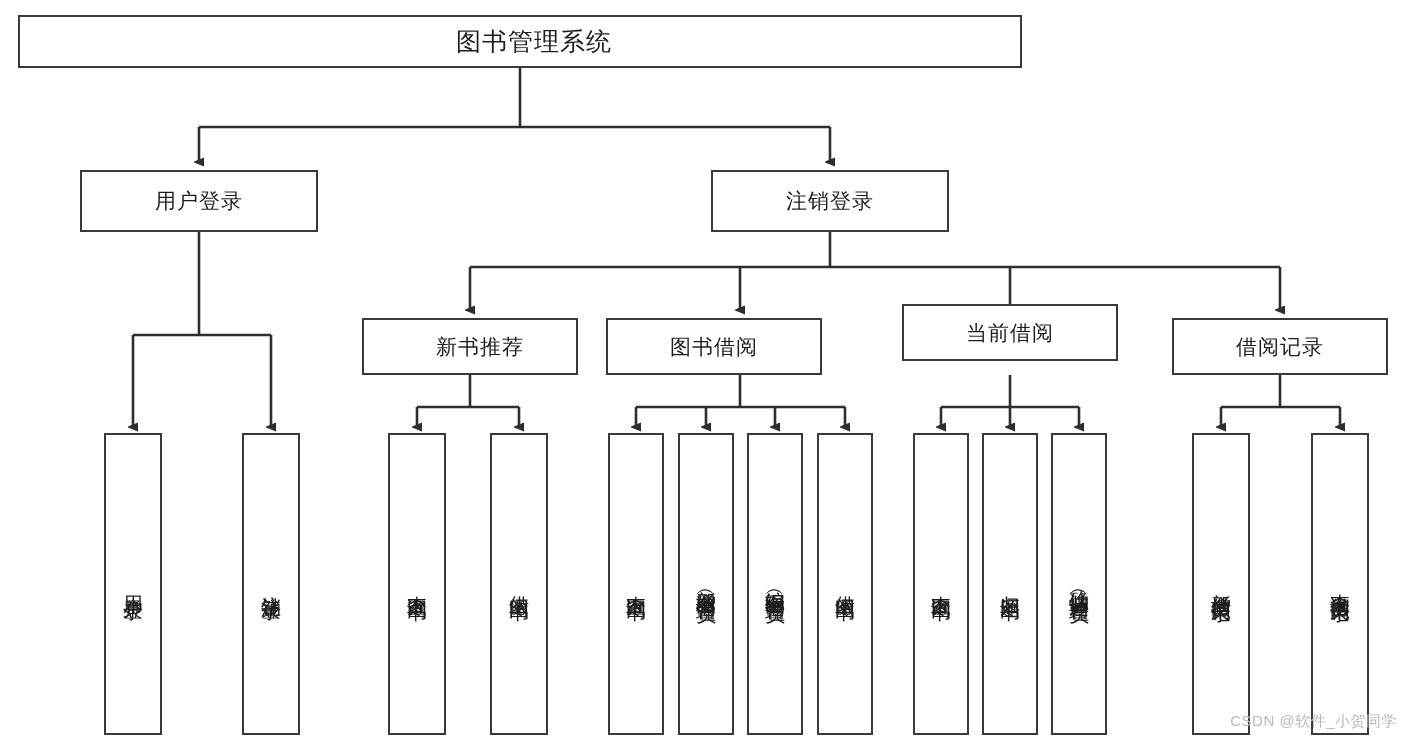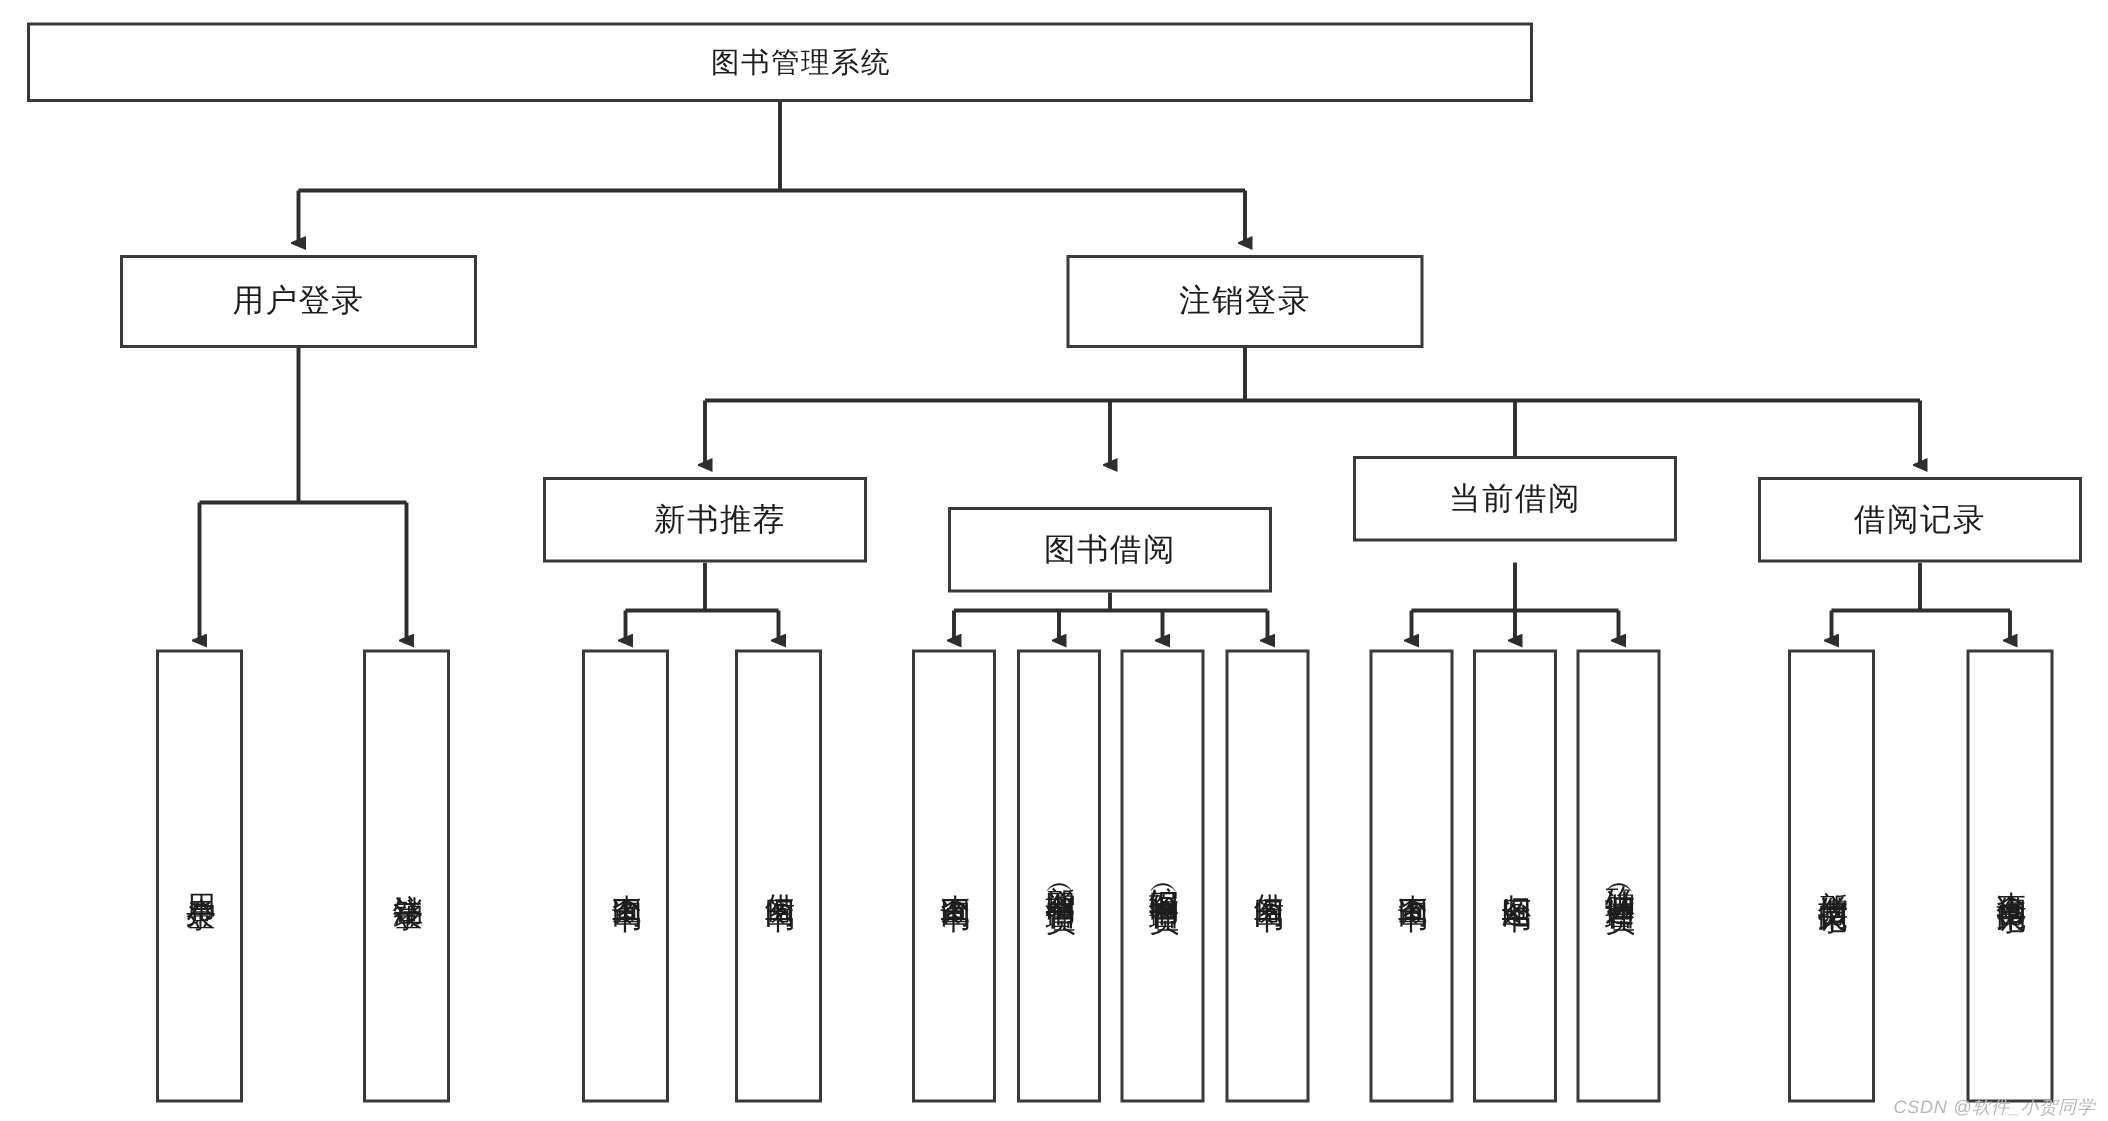--- a/index.html
+++ b/index.html
@@ -36,21 +36,21 @@
     justify-content: center;
     color: #1d1d1d;
     text-align: center;
   }
   .node.horiz {
     font-size: 21px;
     letter-spacing: 1px;
     line-height: 1.2;
   }
   .node.root {
-    font-size: 19px;
+    font-size: 25px;
     letter-spacing: 1px;
     padding-left: 28px;
   }
   .node.vert {
     writing-mode: vertical-rl;
     text-orientation: upright;
     font-size: 20px;
     line-height: 1.35;
     letter-spacing: 2px;
     padding: 6px 0;
@@ -61,26 +61,25 @@
   .node.vert > .vlabel {
     writing-mode: vertical-rl;
     text-orientation: upright;
     display: block;
     max-height: 100%;
     letter-spacing: 2px;
   }
   .watermark {
     position: absolute;
     right: 8px;
-    bottom: 0;
-    font-size: 12px;
+    bottom: 16px;
+    font-size: 15px;
     color: #b9b9b9;
     letter-spacing: 0.5px;
     white-space: nowrap;
-    font-style: italic;
   }
 </style>
 </head>
 <body>
 
 <div id="canvas">
 
   <svg id="edges" viewBox="0 0 1405 747">
     <defs>
       <marker id="arrow" markerWidth="10" markerHeight="10" refX="4.6" refY="5" orient="auto" markerUnits="userSpaceOnUse">
@@ -138,21 +137,21 @@
   <div class="node horiz" style="left:80px; top:170px; width:238px; height:62px;">
     <span>用户登录</span>
   </div>
   <div class="node horiz" style="left:711px; top:170px; width:238px; height:62px;">
     <span>注销登录</span>
   </div>
 
   <div class="node horiz" style="left:362px; top:318px; width:216px; height:57px;padding-left:20px;">
     <span>新书推荐</span>
   </div>
-  <div class="node horiz" style="left:632px; top:318px; width:216px; height:57px;margin-top:20px;">
+  <div class="node horiz" style="left:606px; top:318px; width:216px; height:57px;">
     <span>图书借阅</span>
   </div>
   <div class="node horiz" style="left:902px; top:304px; width:216px; height:57px;">
     <span>当前借阅</span>
   </div>
   <div class="node horiz" style="left:1172px; top:318px; width:216px; height:57px;">
     <span>借阅记录</span>
   </div>
 
   <div class="node vert" style="left:104px; top:433px; width:58px; height:302px;">

